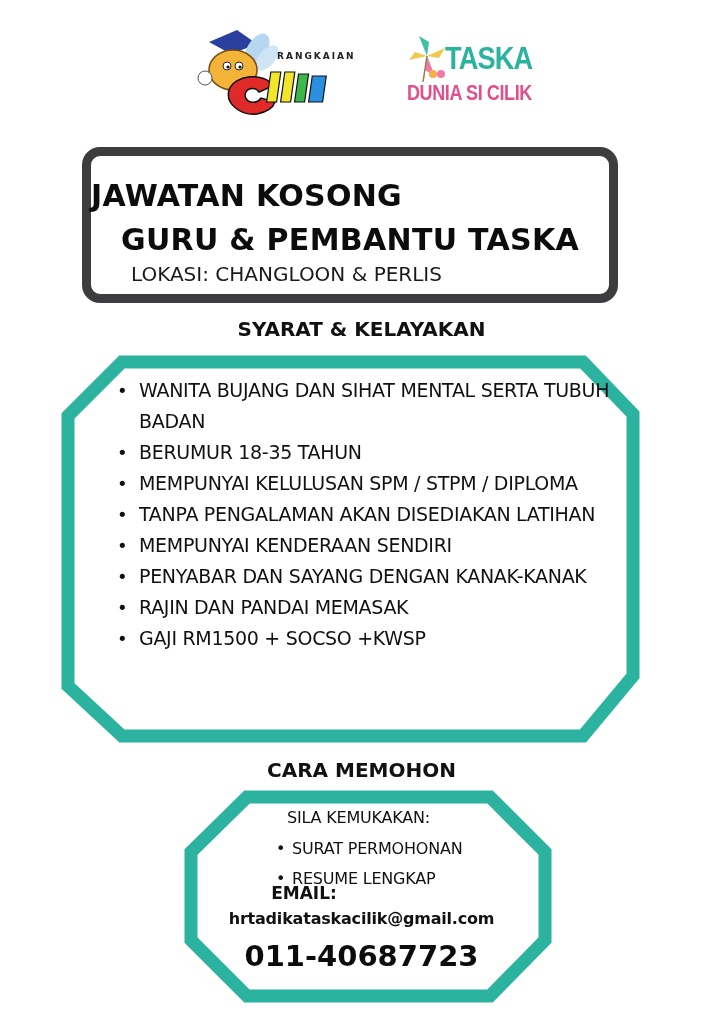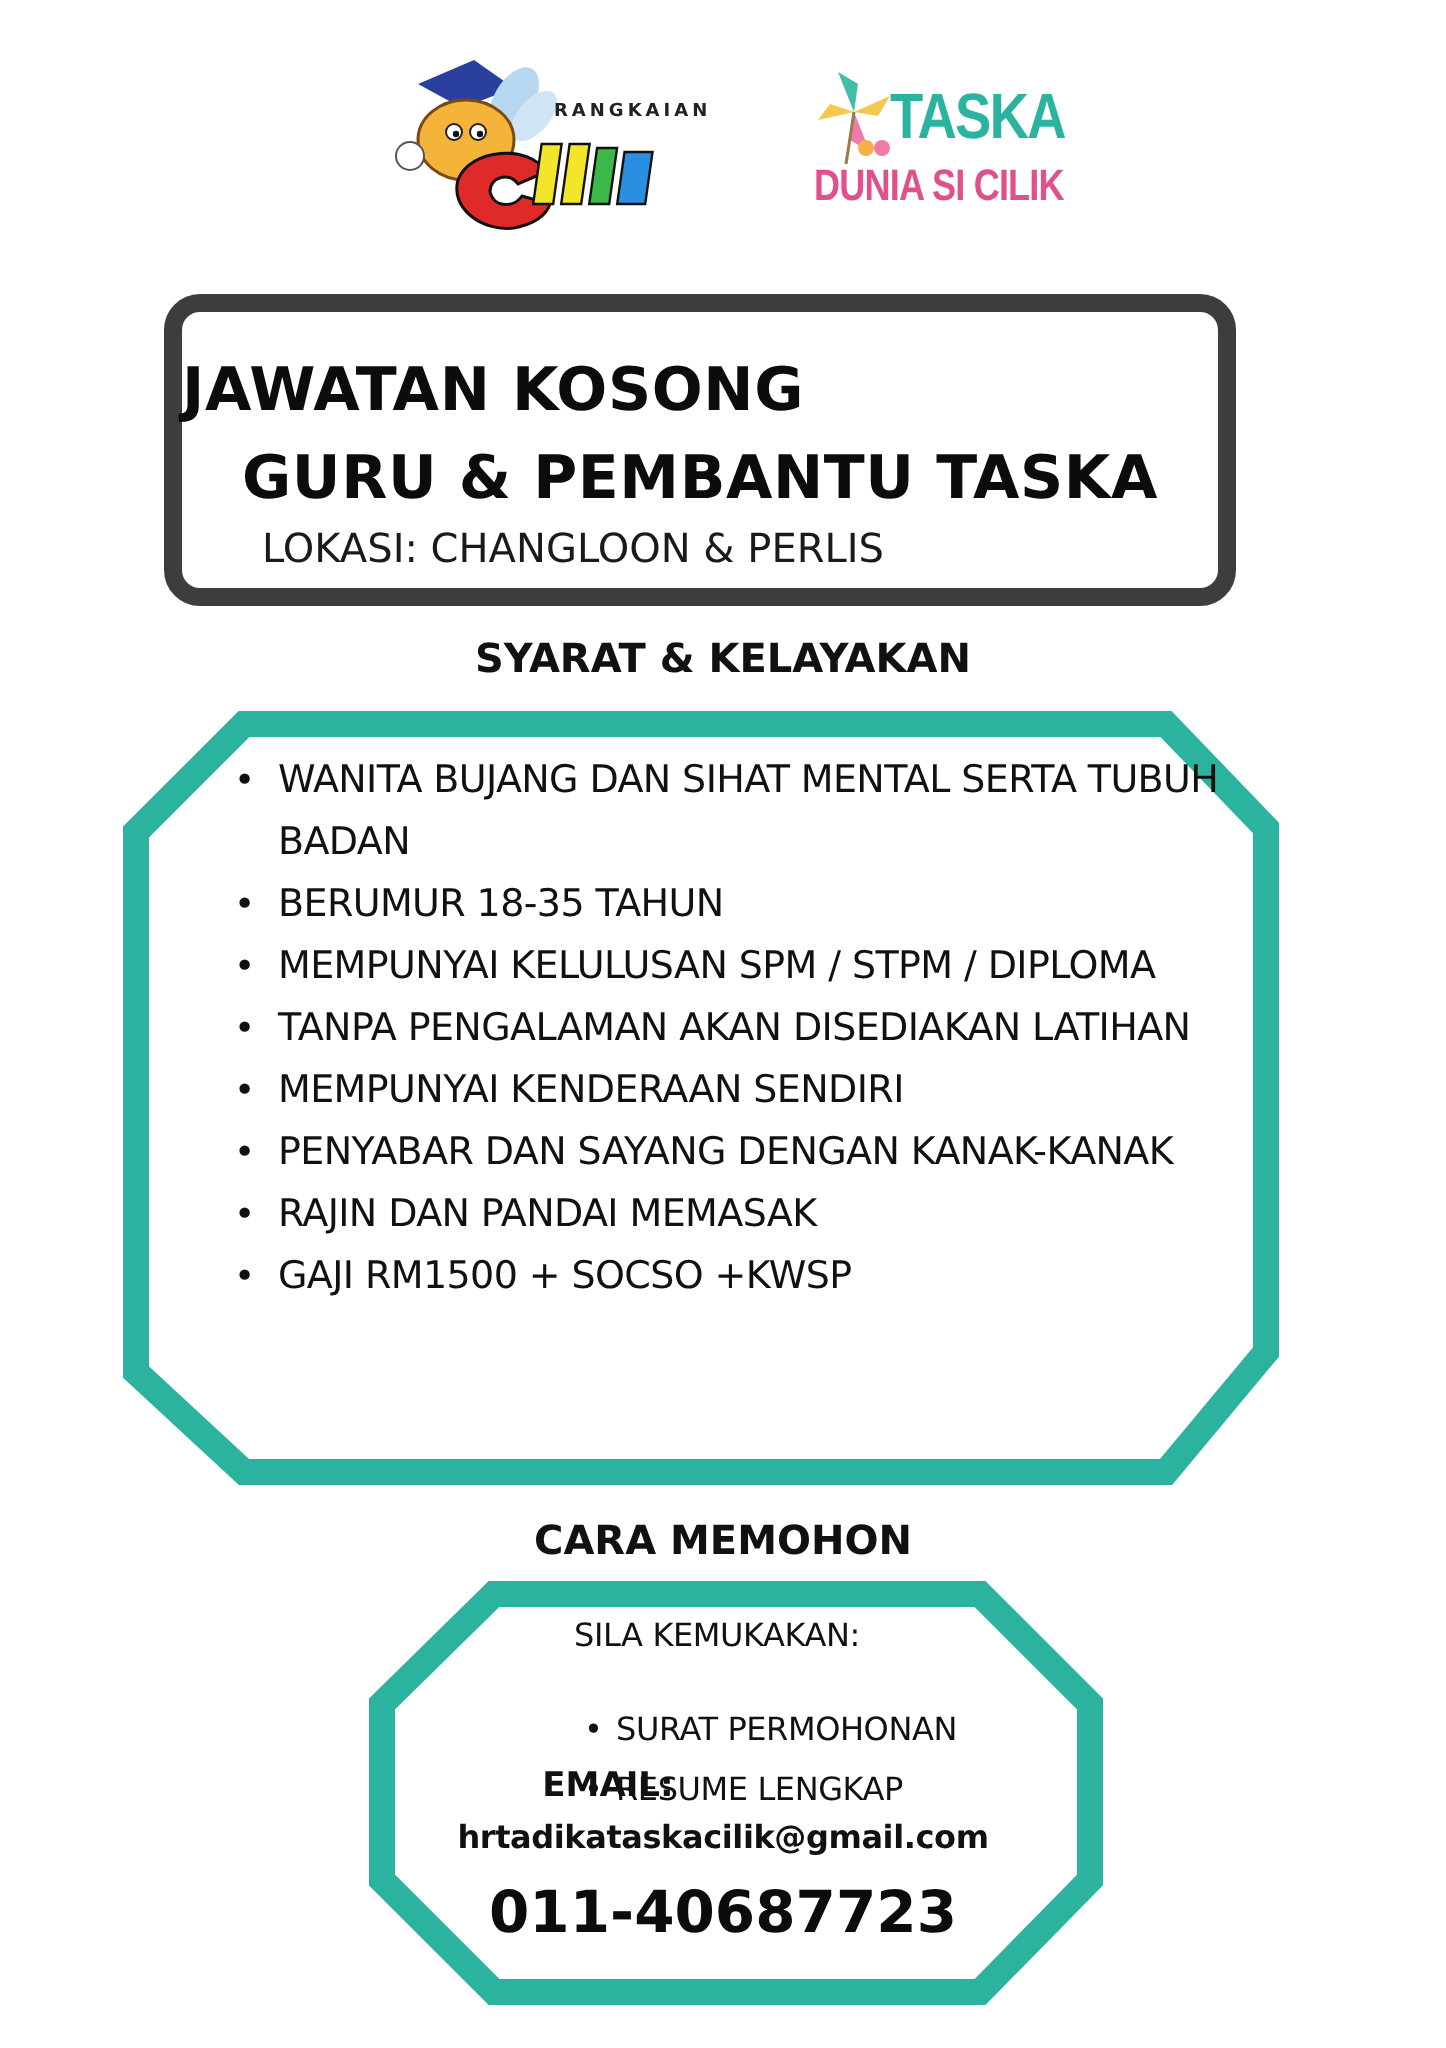--- a/index.html
+++ b/index.html
@@ -27,21 +27,21 @@
 
     .section-title { left:0; width:723px; text-align:center; font-size:20px; font-weight:bold; color:#111; }
 
     .oct { position:absolute; }
     .req-list { left:115px; top:375px; width:520px; list-style:none; margin:0; padding:0; }
     .req-list li { position:relative; padding-left:24px; font-size:19px; line-height:31px; color:#111; font-family:"DejaVu Sans", sans-serif; letter-spacing:-0.3px; }
     .req-list li::before { content:"•"; position:absolute; left:2px; top:0; font-size:18px; }
 
     .apply { left:0; width:723px; }
     .apply-intro { position:absolute; left:287px; top:808px; font-size:16px; color:#111; letter-spacing:-0.2px; }
-    .apply-list { position:absolute; left:276px; top:834px; list-style:none; margin:16px; padding:0; }
+    .apply-list { position:absolute; left:276px; top:834px; list-style:none; margin:0; padding:0; }
     .apply-list li { position:relative; padding-left:16px; font-size:16px; line-height:30px; color:#111; letter-spacing:-0.2px; }
     .apply-list li::before { content:"•"; position:absolute; left:0; top:0; }
     .email-label { position:absolute; left:0; width:608px; top:883px; text-align:center; font-size:17px; font-weight:bold; color:#111; }
     .email { position:absolute; left:0; width:723px; top:909px; text-align:center; font-size:16px; font-weight:bold; color:#111; letter-spacing:-0.2px; }
     .phone { position:absolute; left:0; width:723px; top:939px; text-align:center; font-size:29px; font-weight:bold; color:#0c0c0c; }
   </style>
 </head>
 <body>
 
 <div class="abs logo-left">

